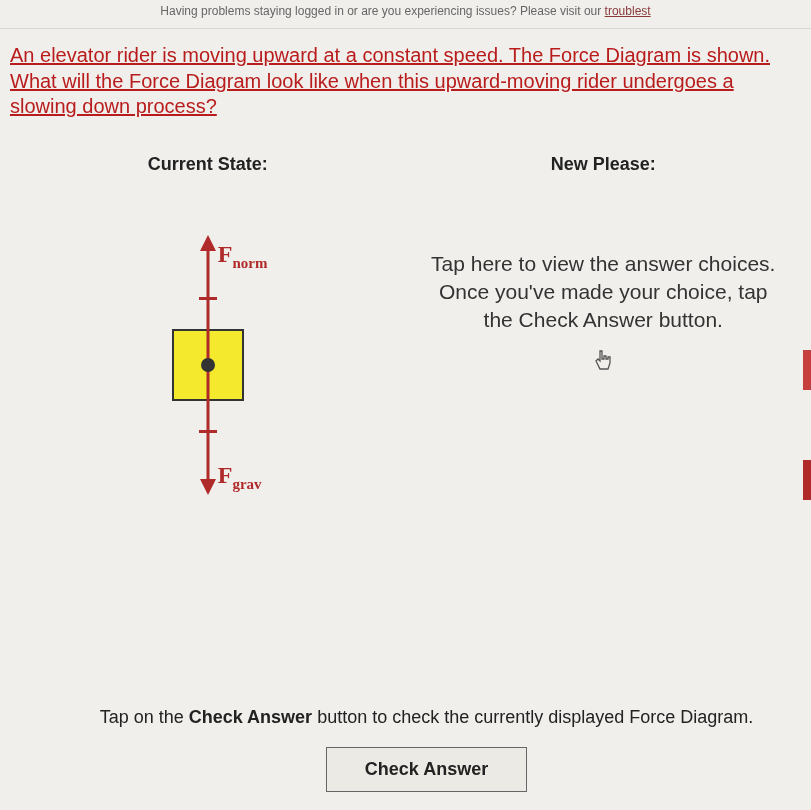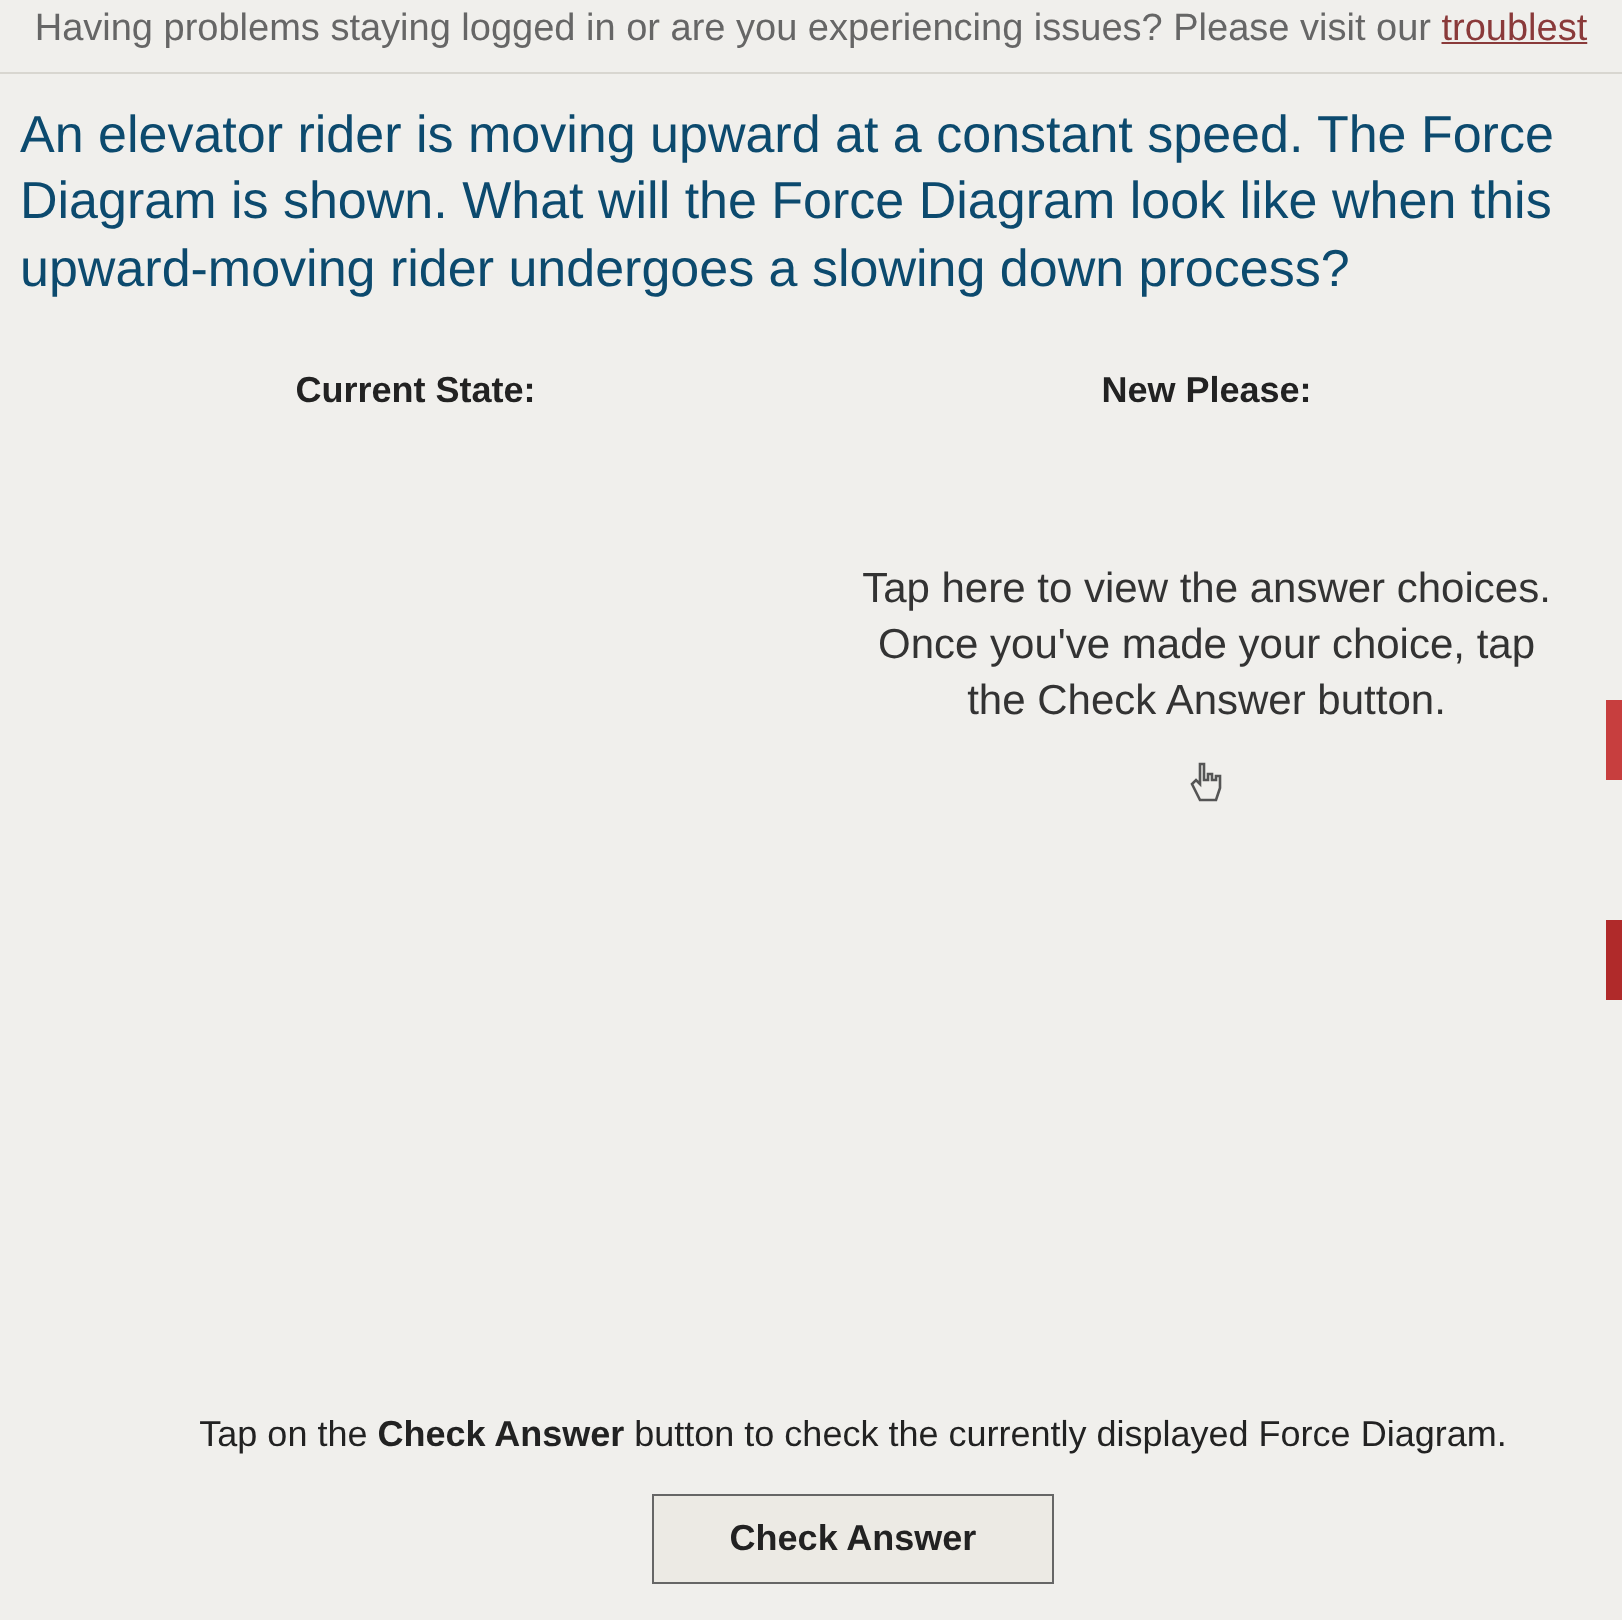--- a/index.html
+++ b/index.html
@@ -5,35 +5,36 @@
     * { margin: 0; padding: 0; box-sizing: border-box; }
     body {
       font-family: Arial, Helvetica, sans-serif;
       background: #f0efec;
       width: 811px;
       height: 810px;
       overflow: hidden;
       position: relative;
     }
     .top-banner {
-      font-size: 19px;
+      font-size: 12px;
       color: #666;
       text-align: center;
       padding: 4px 0 10px 0;
       border-bottom: 1px solid #d8d6d0;
     }
     .top-banner a {
       color: #8a3a3a;
       text-decoration: underline;
     }
     .question {
-      font-size: 26px;
-      color: #0c4a6e;
+      font-size: 20px;
+      color: #b91c1c;
       padding: 14px 12px 0 10px;
       line-height: 1.28;
+      text-decoration: underline;
     }
     .columns {
       display: flex;
       margin-top: 34px;
       padding: 0 10px;
     }
     .col {
       flex: 1;
       text-align: center;
     }
@@ -178,20 +179,35 @@
 
 <div class="top-banner">
   <span>Having problems staying logged in or are you experiencing issues? Please visit our </span><a href="#">troublest</a>
 </div>
 
 <div class="question">An elevator rider is moving upward at a constant speed. The Force Diagram is shown. What will the Force Diagram look like when this upward-moving rider undergoes a slowing down process?</div>
 
 <div class="columns">
   <div class="col">
     <div class="col-header">Current State:</div>
+    <div class="diagram-wrap">
+      <div class="box"></div>
+      <div class="shaft"></div>
+      <div class="arrowhead-up"></div>
+      <div class="arrowhead-down"></div>
+      <div class="tick top"></div>
+      <div class="tick bot"></div>
+      <div class="dot"></div>
+      <div class="flabel up">
+        <span>F</span><sub>norm</sub>
+      </div>
+      <div class="flabel down">
+        <span>F</span><sub>grav</sub>
+      </div>
+    </div>
   </div>
   <div class="col">
     <div class="col-header">New Please:</div>
     <div class="new-state-text">Tap here to view the answer choices. Once you've made your choice, tap the Check Answer button.</div>
     <span class="hand-cursor">
       <svg width="20" height="24" viewBox="0 0 20 24">
         <path d="M7 2 L7 12 L5 10 L3 12 L7 20 L15 20 L17 14 L17 8 L15 8 L15 10 L13 10 L13 7 L11 7 L11 10 L9 10 L9 2 Z" fill="none" stroke="#555" stroke-width="1.3"></path>
       </svg>
     </span>
   </div>

